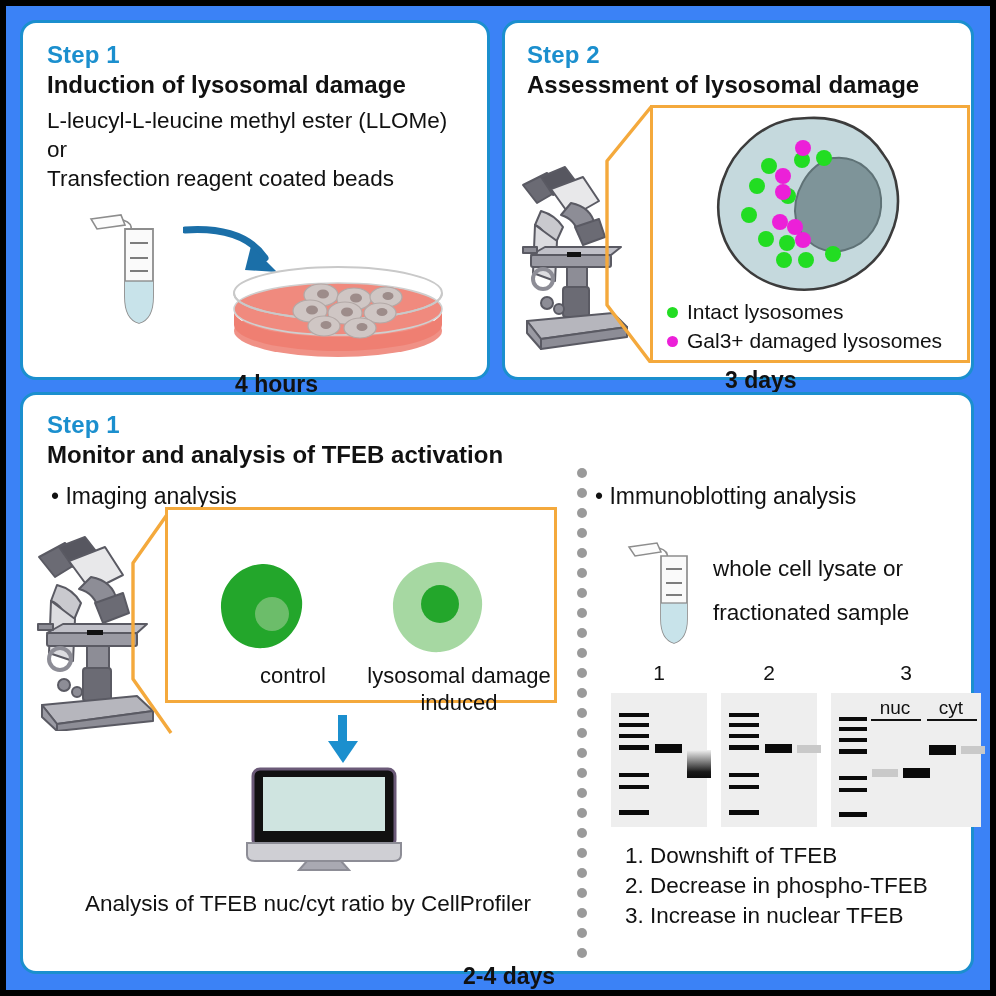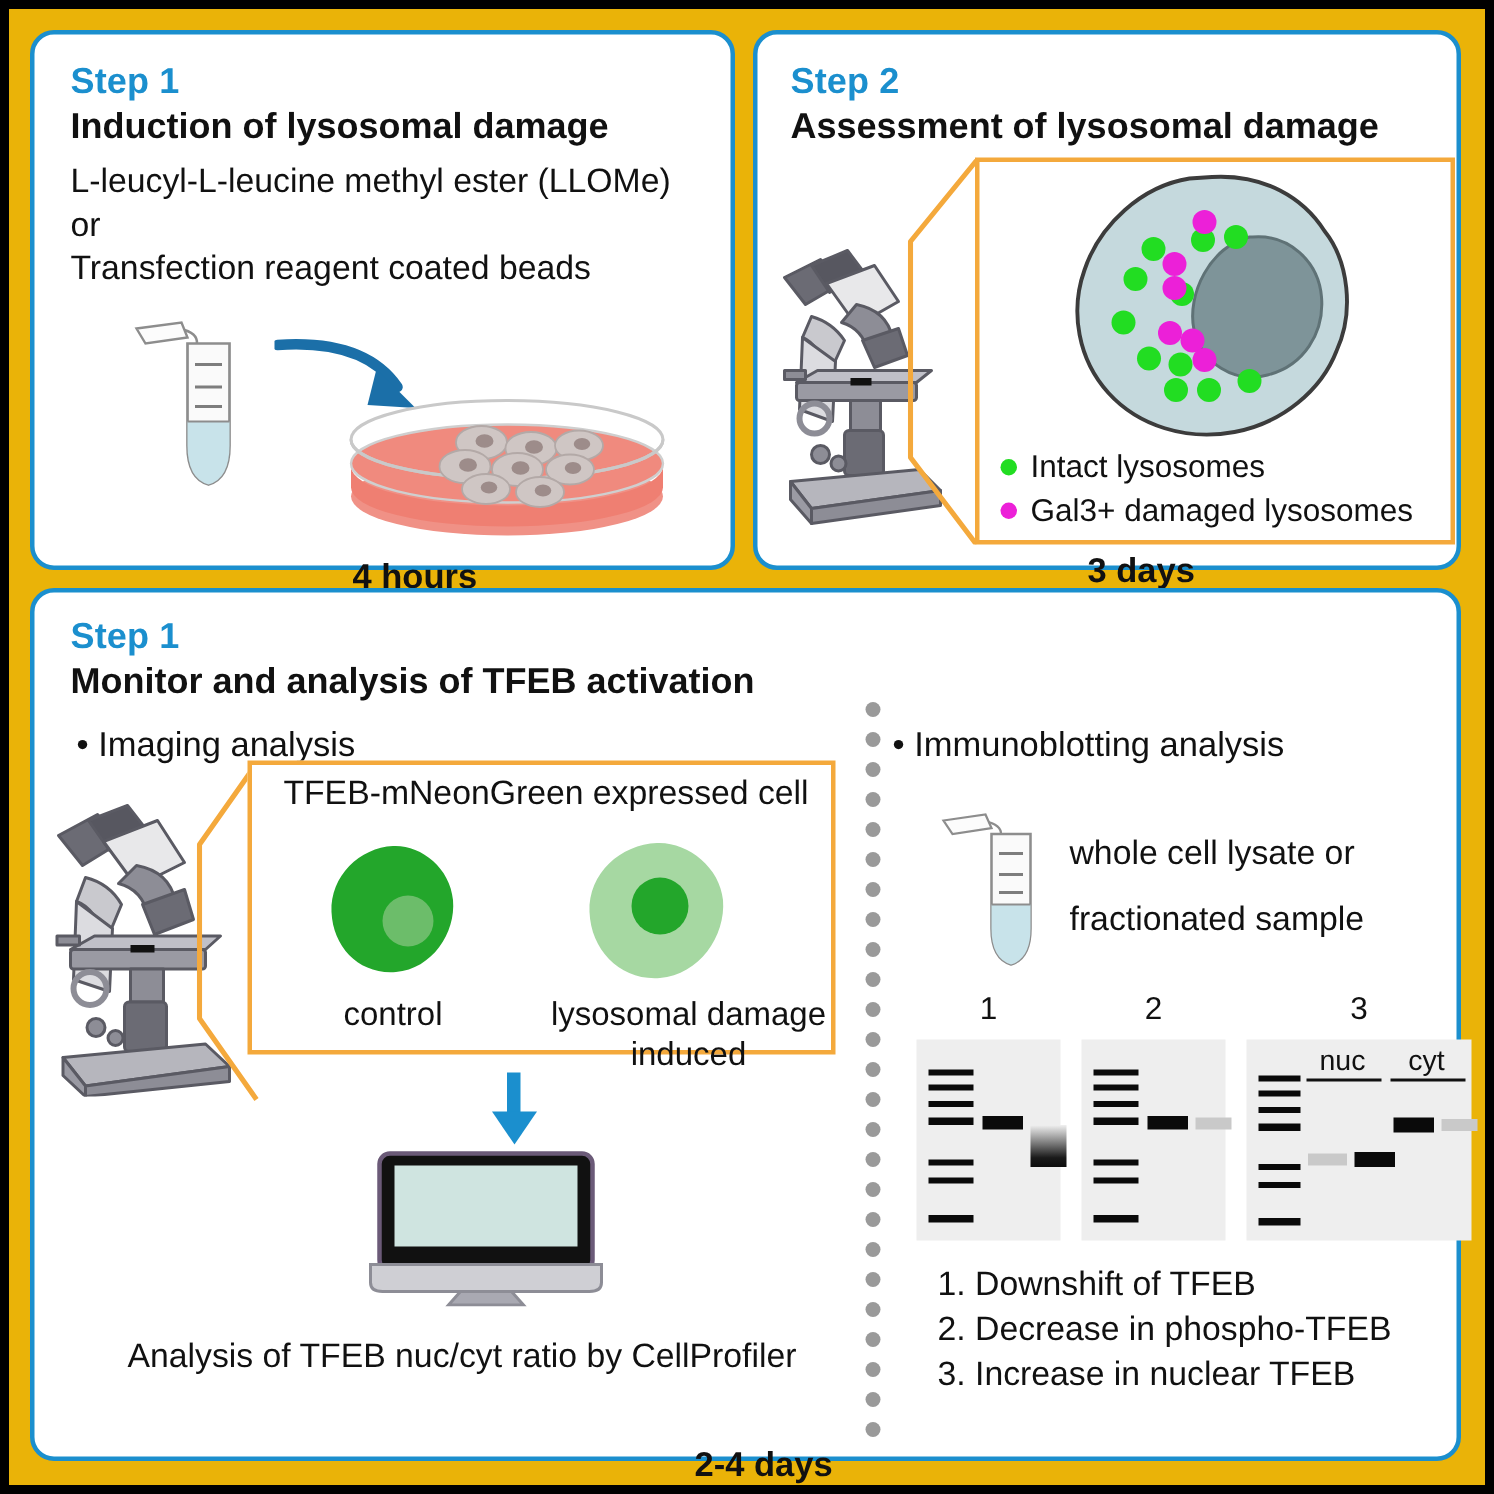--- a/index.html
+++ b/index.html
@@ -1,19 +1,19 @@
 <!DOCTYPE html>
 <html><head>
 <meta charset="utf-8">
 <style>
   html,body{margin:0;padding:0;background:#ffffff;}
   body{width:996px;height:996px;font-family:"Liberation Sans",sans-serif;overflow:hidden;}
 
   #frame{position:relative;width:996px;height:996px;box-sizing:border-box;
-         border:6px solid #000000;background:#eab308;}
+         border:6px solid #000000;background:#3b82f6;}
 
   .card{position:absolute;box-sizing:border-box;border:3.5px solid #1b8fce;
         border-radius:16px;background:#ffffff;}
 
   #card-step1{left:14px;top:14px;width:470px;height:360px;}
   #card-step2{left:496px;top:14px;width:472px;height:360px;}
   #card-step3{left:14px;top:386px;width:954px;height:582px;}
 
   .step-label{position:absolute;color:#1b8fce;font-weight:bold;font-size:24px;letter-spacing:.1px;}
   .step-title{position:absolute;color:#111;font-weight:bold;font-size:24px;}
@@ -249,31 +249,30 @@
         <rect x="7" y="93" width="15" height="6" fill="#8d8d96"></rect>
       </g>
       <rect x="56" y="99" width="16" height="5" fill="#111"></rect>
     </svg>
 
     <svg id="s3-callout" viewBox="0 0 420 228">
       <path d="M40 2 L2 56 L2 172 L40 226" fill="none" stroke="#f4a93c" stroke-width="3.4" stroke-linejoin="round"></path>
     </svg>
 
     <div id="s3-orangebox">
-      <div id="s3-box-title">TFEB-mNeonGreen expressed cell</div>
       <div class="cellpair">
         <svg class="cell-ctrl" viewBox="0 0 88 88">
           <path d="M44 2 C62 1 82 16 84 38 C86 60 70 84 46 86 C22 88 4 70 3 46 C2 22 22 3 44 2 Z" fill="#23a62b"></path>
           <circle cx="54" cy="52" r="17" fill="#6cbd6a"></circle>
         </svg>
         <svg class="cell-dmg" viewBox="0 0 96 94">
           <path d="M48 2 C68 1 90 18 92 40 C94 64 76 90 50 92 C24 94 4 74 3 48 C2 22 24 3 48 2 Z" fill="#a6d8a2"></path>
           <circle cx="50" cy="44" r="19" fill="#23a62b"></circle>
         </svg>
-        <div class="cell-cap" style="left:30px;top:100px;width:128px;">control</div>
+        <div class="cell-cap" style="left:30px;top:100px;width:128px;text-align:right;">control</div>
         <div class="cell-cap" style="left:190px;top:100px;width:202px;white-space:pre;">lysosomal damage
 induced</div>
       </div>
     </div>
 
     <svg id="s3-downarrow" viewBox="0 0 40 52">
       <rect x="15" y="2" width="9" height="30" fill="#1b8fce"></rect>
       <path d="M5 28 L35 28 L20 50 Z" fill="#1b8fce"></path>
     </svg>
 

